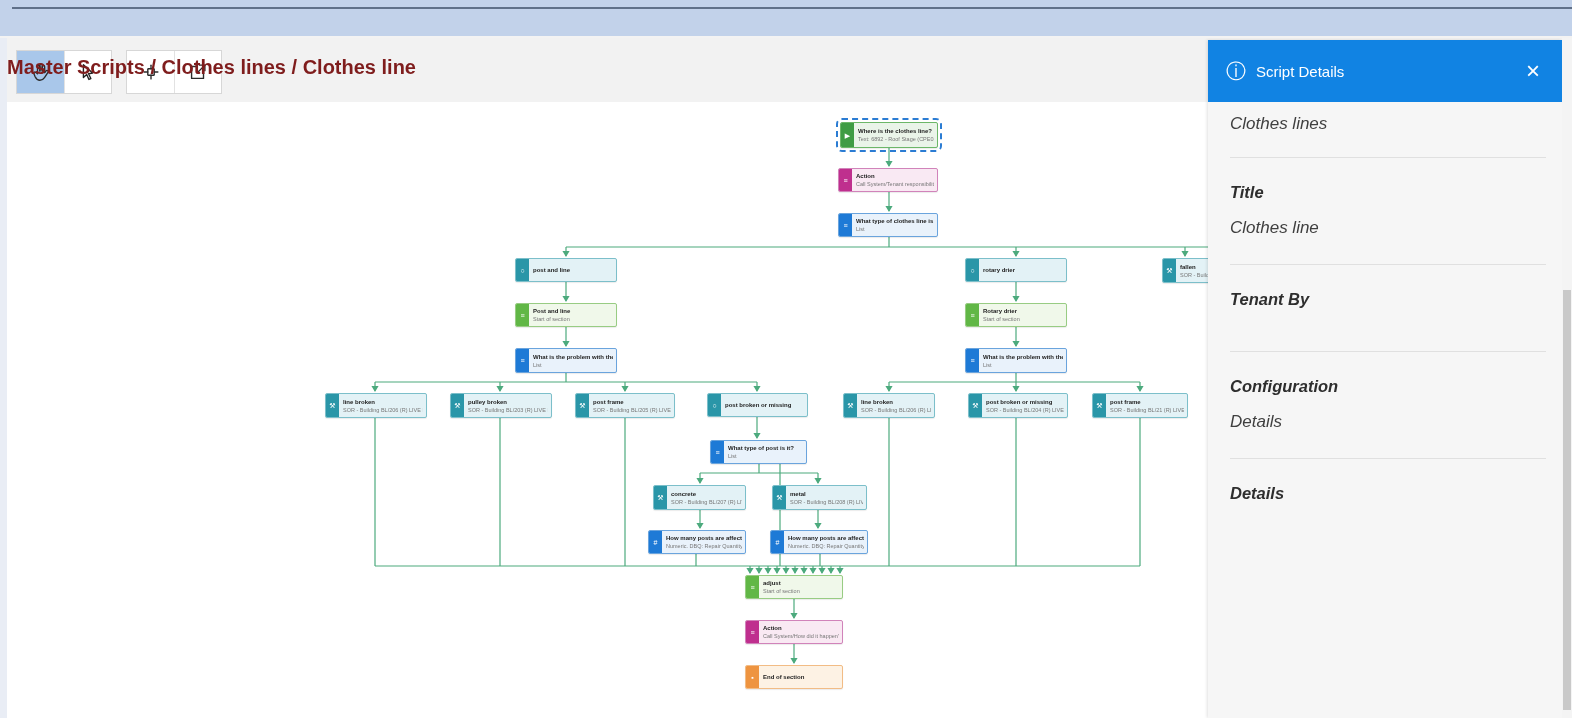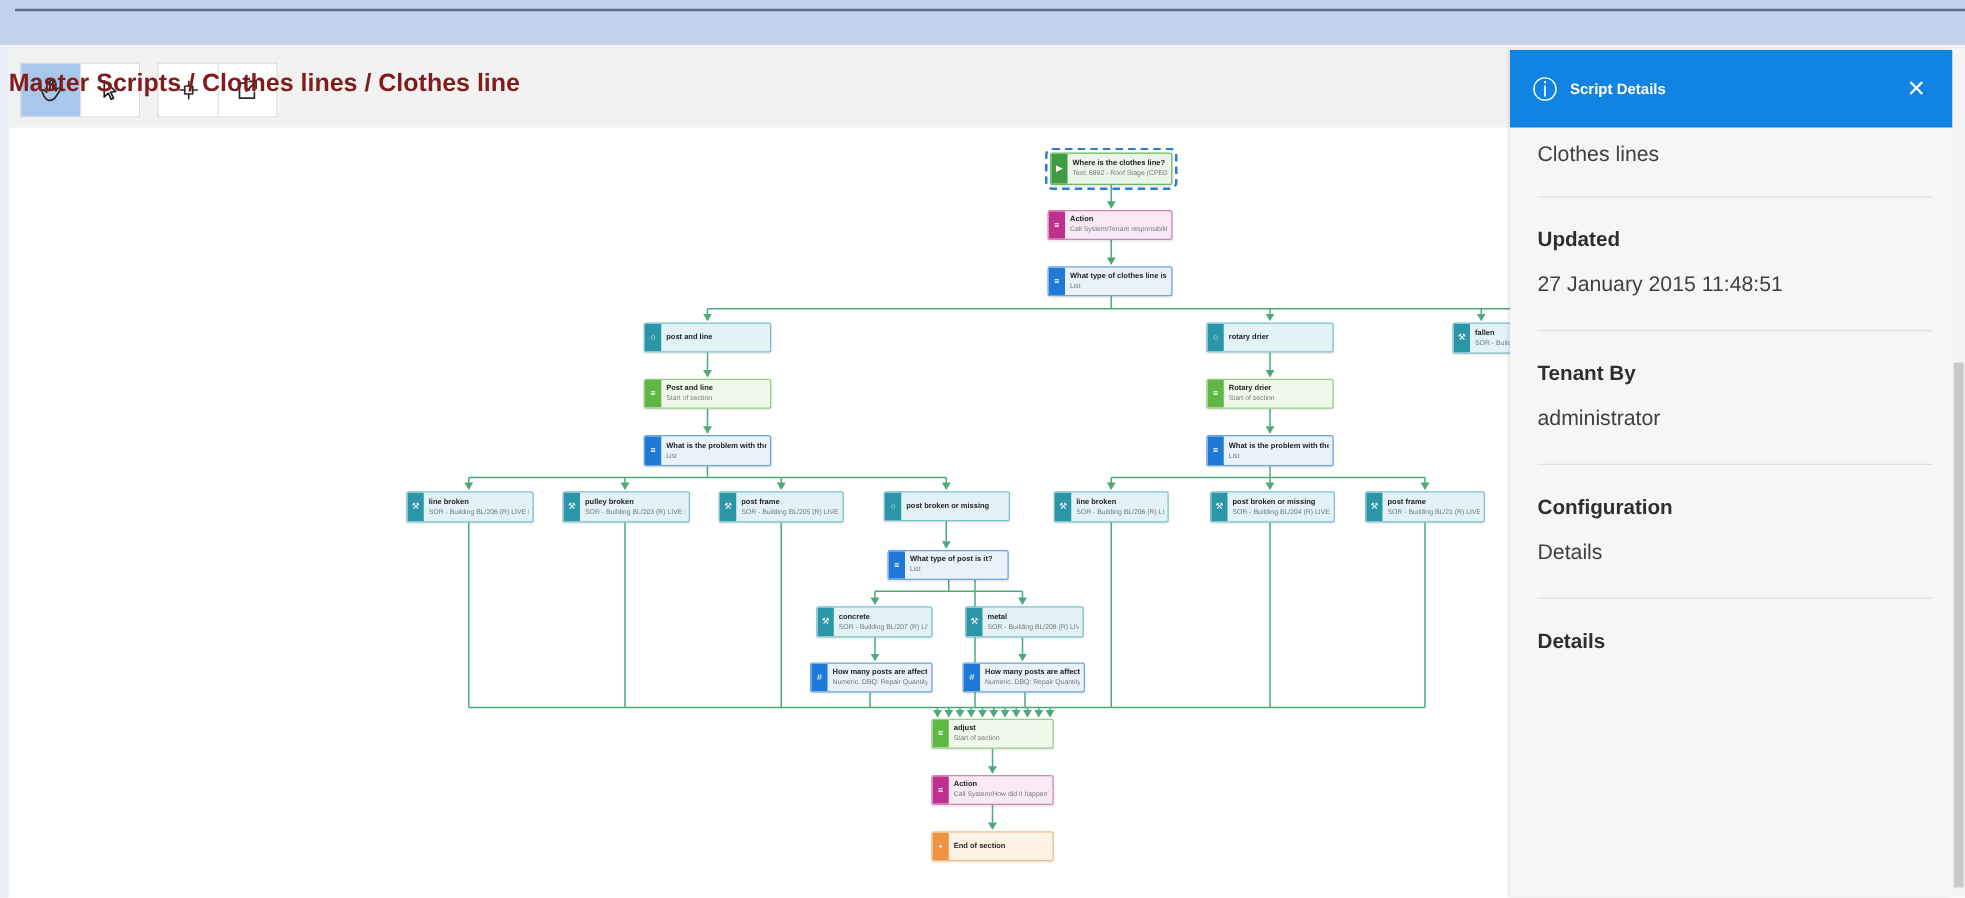--- a/index.html
+++ b/index.html
@@ -60,26 +60,26 @@
   .t-end { background:#fdf2e4; border-color:#f2bc85; }
   .t-end .nicon { background:#ee9440; }
   .fnode.selected { outline:2px dashed #2b7cd3; outline-offset:2px; }
 
   
   .panel { position:absolute; left:1208px; top:40px; width:354px; bottom:0;
     background:#f6f6f6; z-index:25; box-shadow:-1px 0 3px rgba(0,0,0,.12); }
   .panel-head { height:62px; background:#1183e3; color:#fff; display:flex;
     align-items:center; padding:0 18px; }
   .panel-head .info-i { font-size:20px; margin-right:10px; font-weight:normal; }
-  .panel-head .ph-title { font-size:12px; font-weight:bold; flex:1; }
+  .panel-head .ph-title { font-size:15px; font-weight:normal; flex:1; }
   .panel-head .close-x { font-size:24px; line-height:1; cursor:pointer;
     font-weight:normal; padding:0 4px; }
   .panel-body { position:absolute; top:62px; left:0; right:0; bottom:0;
     overflow:hidden; }
-  .panel-field { position:relative; padding:25px 22px 27px 22px; }
+  .panel-field { position:relative; padding:25px 22px 27px 22px;font-style:italic; }
   .panel-field.first { padding-top:12px; padding-bottom:24px; }
   .panel-field:not(.last)::after { content:''; position:absolute; left:22px;
     right:16px; bottom:0; height:1px; background:#e0e0e0; }
   .pf-label { font-size:16.5px; font-weight:bold; color:#2e2e2e;
     margin-bottom:16px; }
   .pf-value { font-size:17px; color:#3f3f3f; }
 
   
   .scrollbar { position:absolute; right:0; top:38px; width:10px; bottom:0;
     background:#f4f4f4; z-index:26; }
@@ -368,26 +368,25 @@
   <div class="panel-head">
     <span class="info-i">ⓘ</span>
     <span class="ph-title">Script Details</span>
     <span class="close-x">×</span>
   </div>
   <div class="panel-body" id="panel-fields">
       <div class="panel-field first">
         <div class="pf-value">Clothes lines</div>
       </div>
       <div class="panel-field">
-        <div class="pf-label">Updated</div>
-        <div class="pf-value">27 January 2015 11:48:51</div>
+        <div class="pf-label">Title</div>
+        <div class="pf-value">Clothes line</div>
       </div>
       <div class="panel-field">
         <div class="pf-label">Tenant By</div>
-        <div class="pf-value">administrator</div>
       </div>
       <div class="panel-field">
         <div class="pf-label">Configuration</div>
         <div class="pf-value">Details</div>
       </div>
       <div class="panel-field last">
         <div class="pf-label">Details</div>
       </div>
     </div>
 </div>

